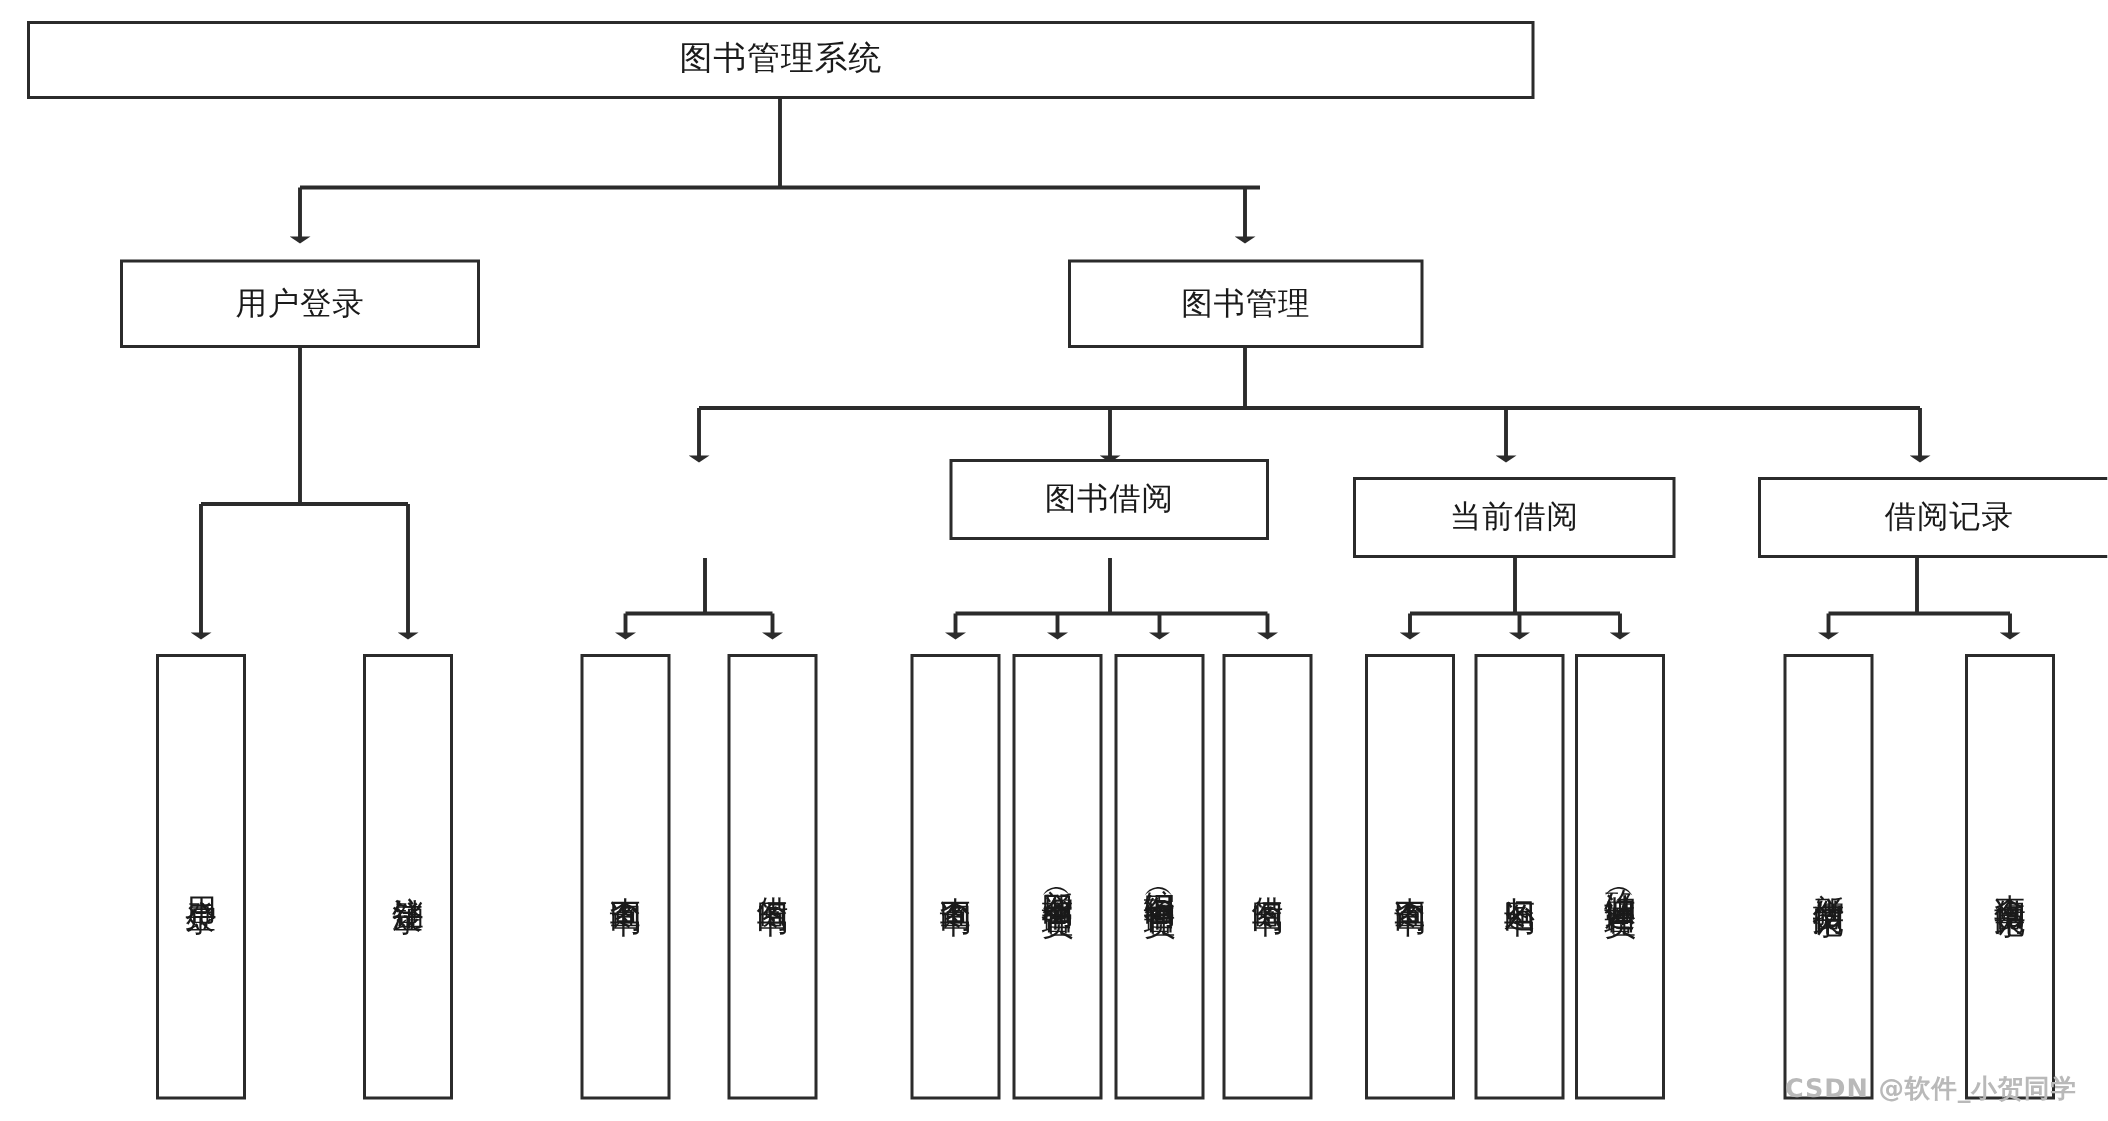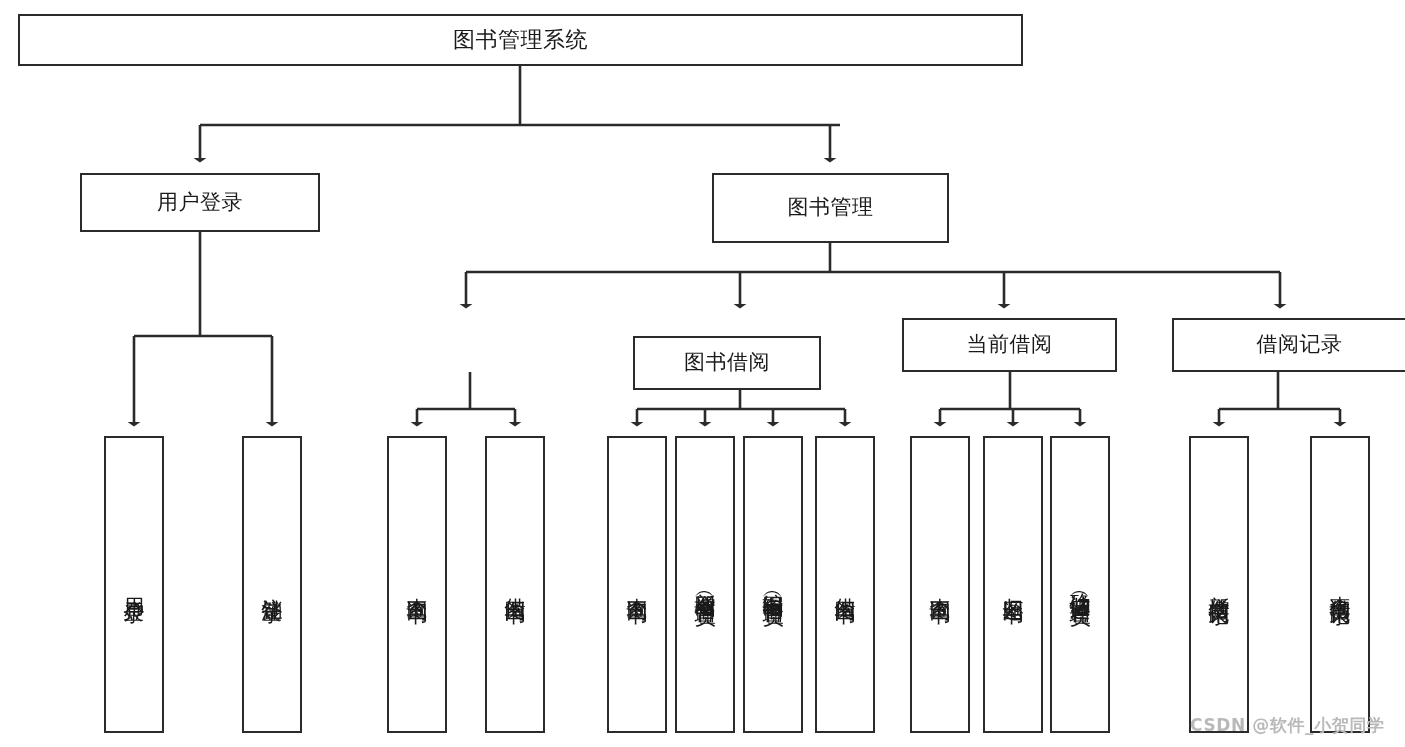--- a/index.html
+++ b/index.html
@@ -121,25 +121,25 @@
     </g>
   </svg>
 
   <div class="node h root" style="left:18px; top:14px; width:1005px; height:52px;">
     <span>图书管理系统</span>
   </div>
 
   <div class="node h" style="left:80px; top:173px; width:240px; height:59px;">
     <span>用户登录</span>
   </div>
-  <div class="node h" style="left:712px; top:173px; width:237px; height:70px;">
+  <div class="node h" style="left:712px; top:173px; width:237px; height:59px;">
     <span>图书管理</span>
   </div>
 
-  <div class="node h" style="left:633px; top:336px; width:188px; height:54px;">
+  <div class="node h" style="left:633px; top:306px; width:213px; height:54px;">
     <span>图书借阅</span>
   </div>
   <div class="node h" style="left:902px; top:318px; width:215px; height:54px;">
     <span>当前借阅</span>
   </div>
   <div class="node h" style="left:1172px; top:318px; width:255px; height:54px;">
     <span>借阅记录</span>
   </div>
 
   <div class="node v" style="left:104px; top:436px; width:60px; height:297px;">

